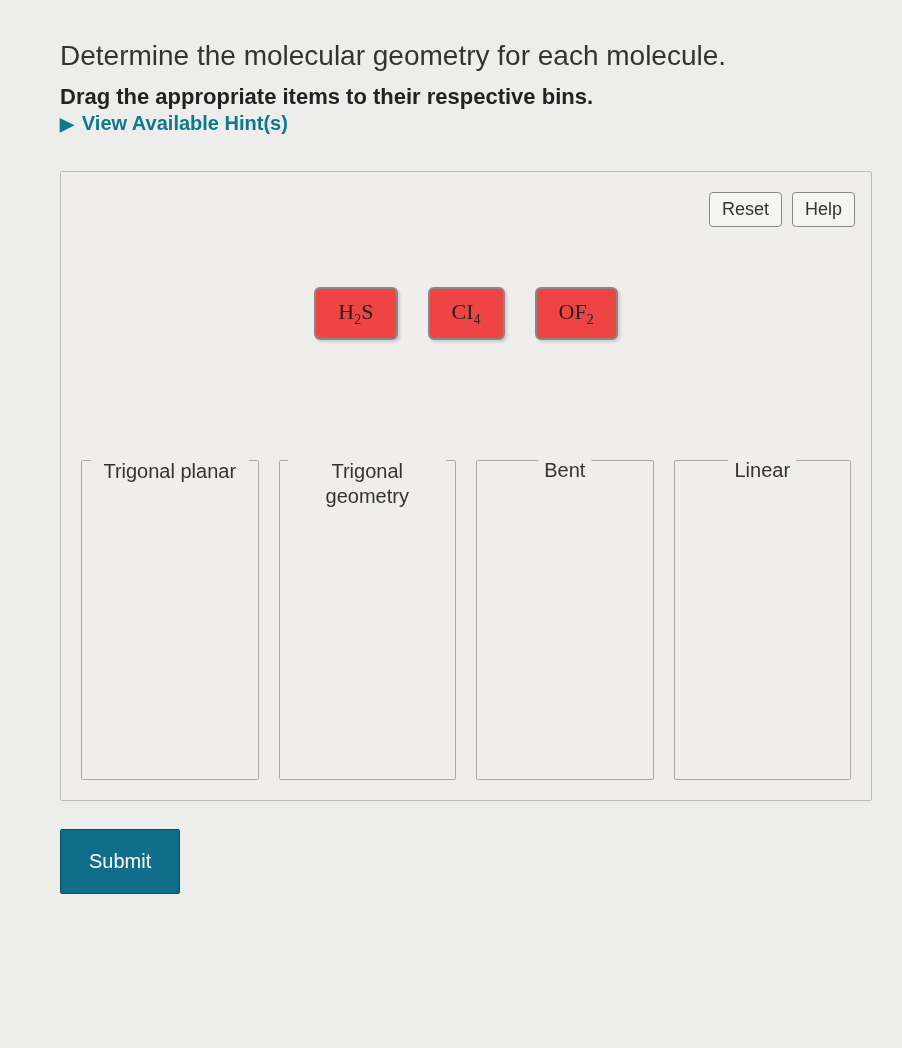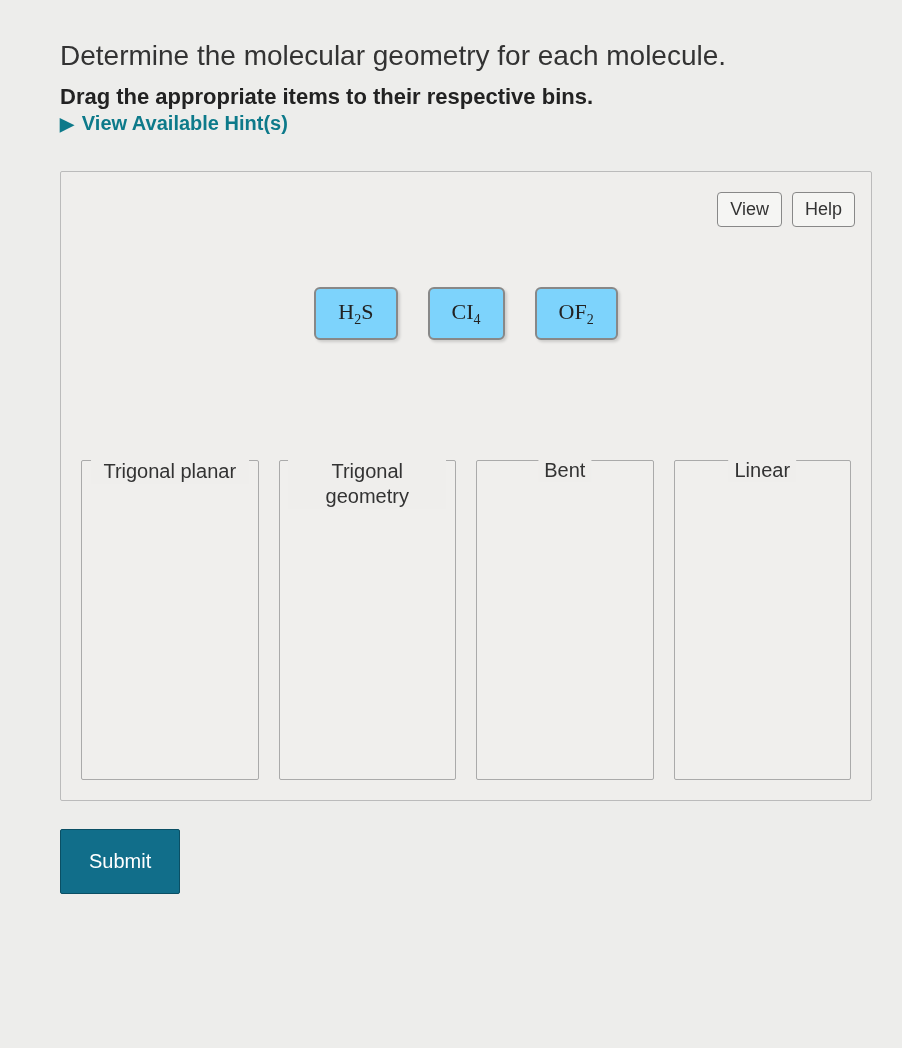--- a/index.html
+++ b/index.html
@@ -66,21 +66,21 @@
   }
   .drag-row {
     display: flex;
     justify-content: center;
     gap: 30px;
     margin-bottom: 120px;
     padding: 0 10px;
   }
   .drag-item {
     border: 2px solid #888;
-    background: #7dd3fc;
+    background: #ef4444;
     padding: 10px 22px;
     font-size: 22px;
     font-family: Georgia, 'Times New Roman', serif;
     color: #222;
     border-radius: 6px;
     cursor: grab;
     box-shadow: 2px 2px 3px rgba(0,0,0,0.15);
     white-space: nowrap;
   }
   .drag-item sub {
@@ -137,21 +137,21 @@
   <div class="instruction-text">Drag the appropriate items to their respective bins.</div>
 
   <div class="hints-link">
     <span class="tri">▶</span>
     <span>View Available Hint(s)</span>
   </div>
 
   <div class="workspace">
 
     <div class="toolbar">
-      <button class="tool-btn">View</button>
+      <button class="tool-btn">Reset</button>
       <button class="tool-btn">Help</button>
     </div>
 
     <div class="drag-row">
       <div class="drag-item">
         <span>H</span><sub>2</sub><span>S</span>
       </div>
       <div class="drag-item">
         <span>CI</span><sub>4</sub><span></span>
       </div>

